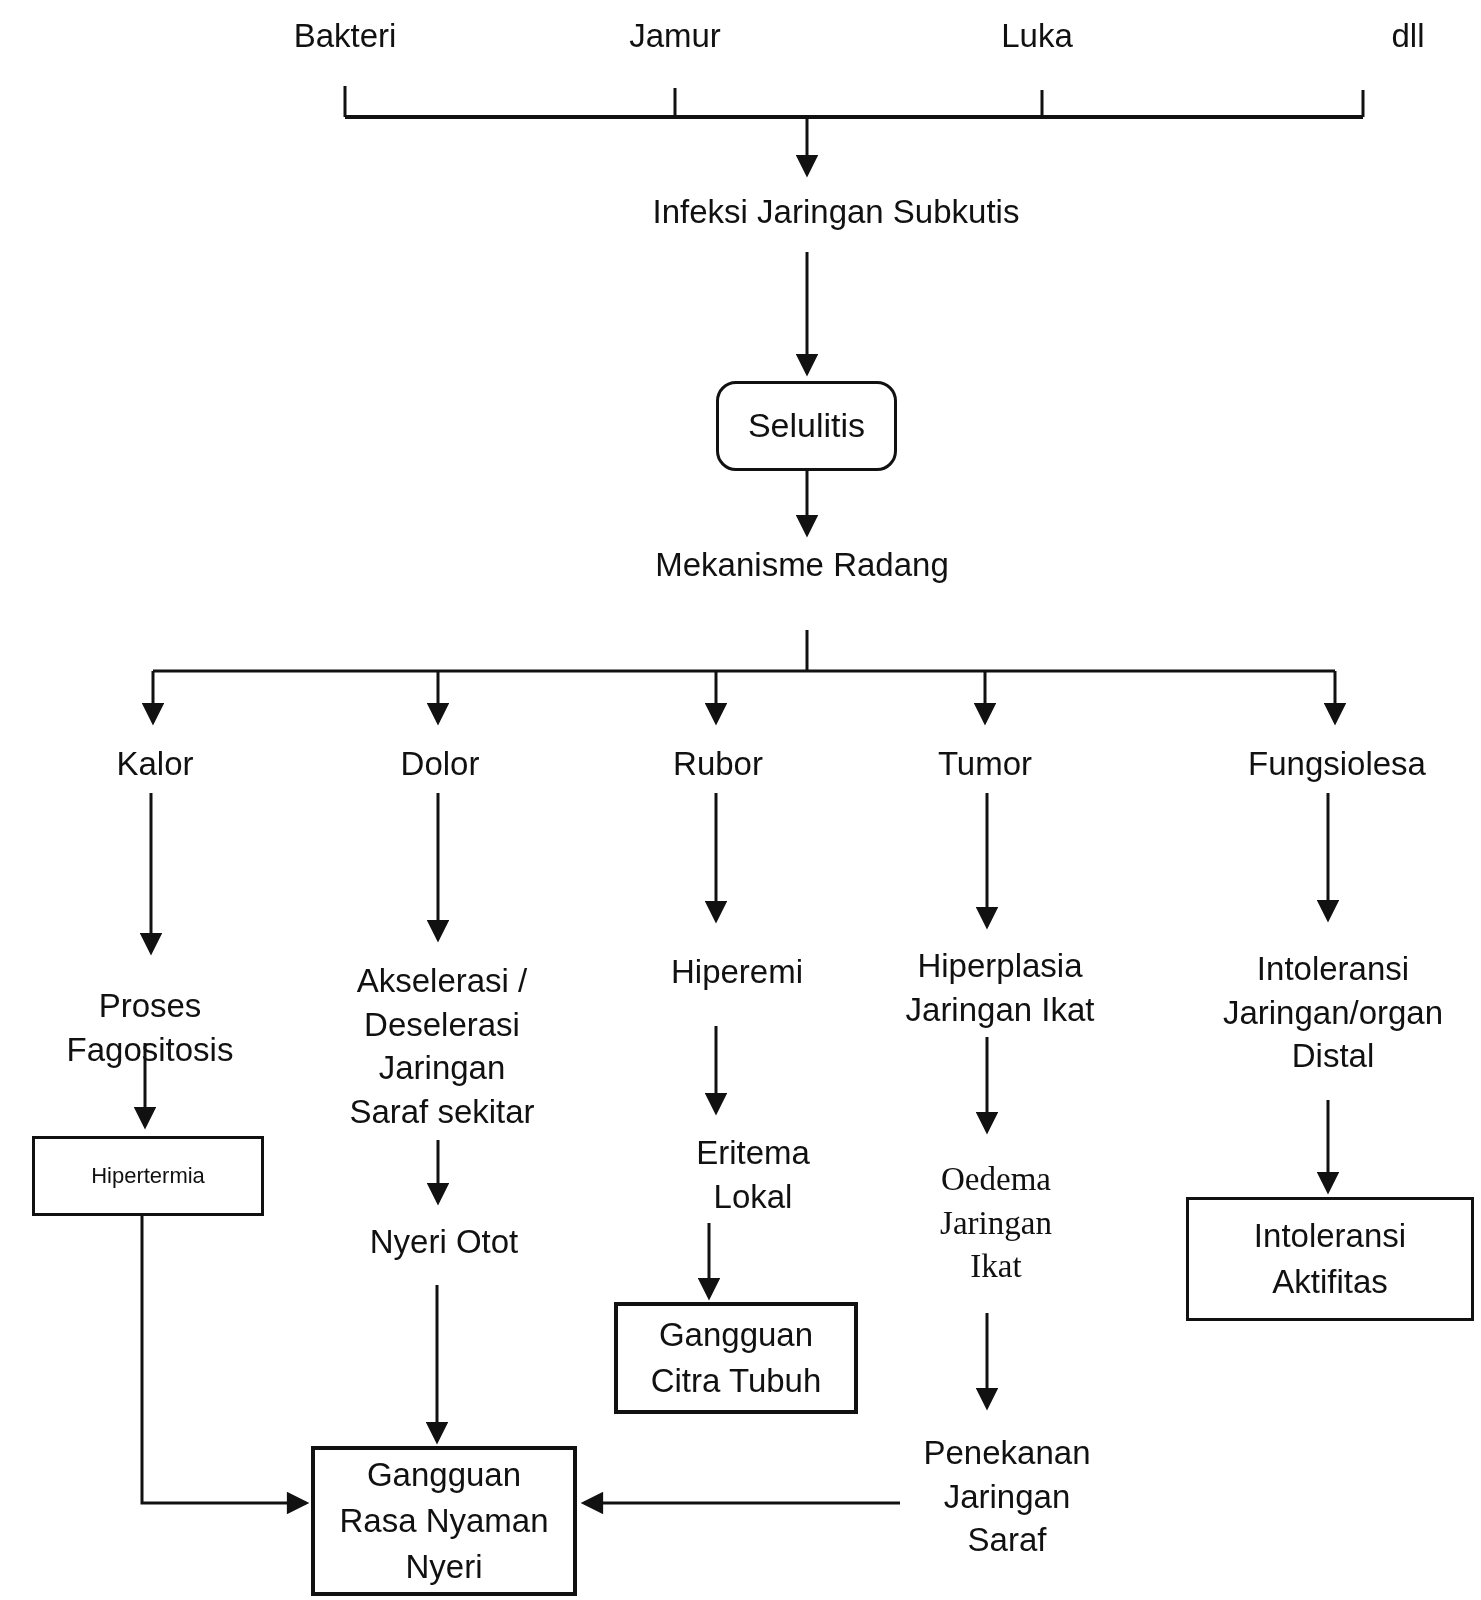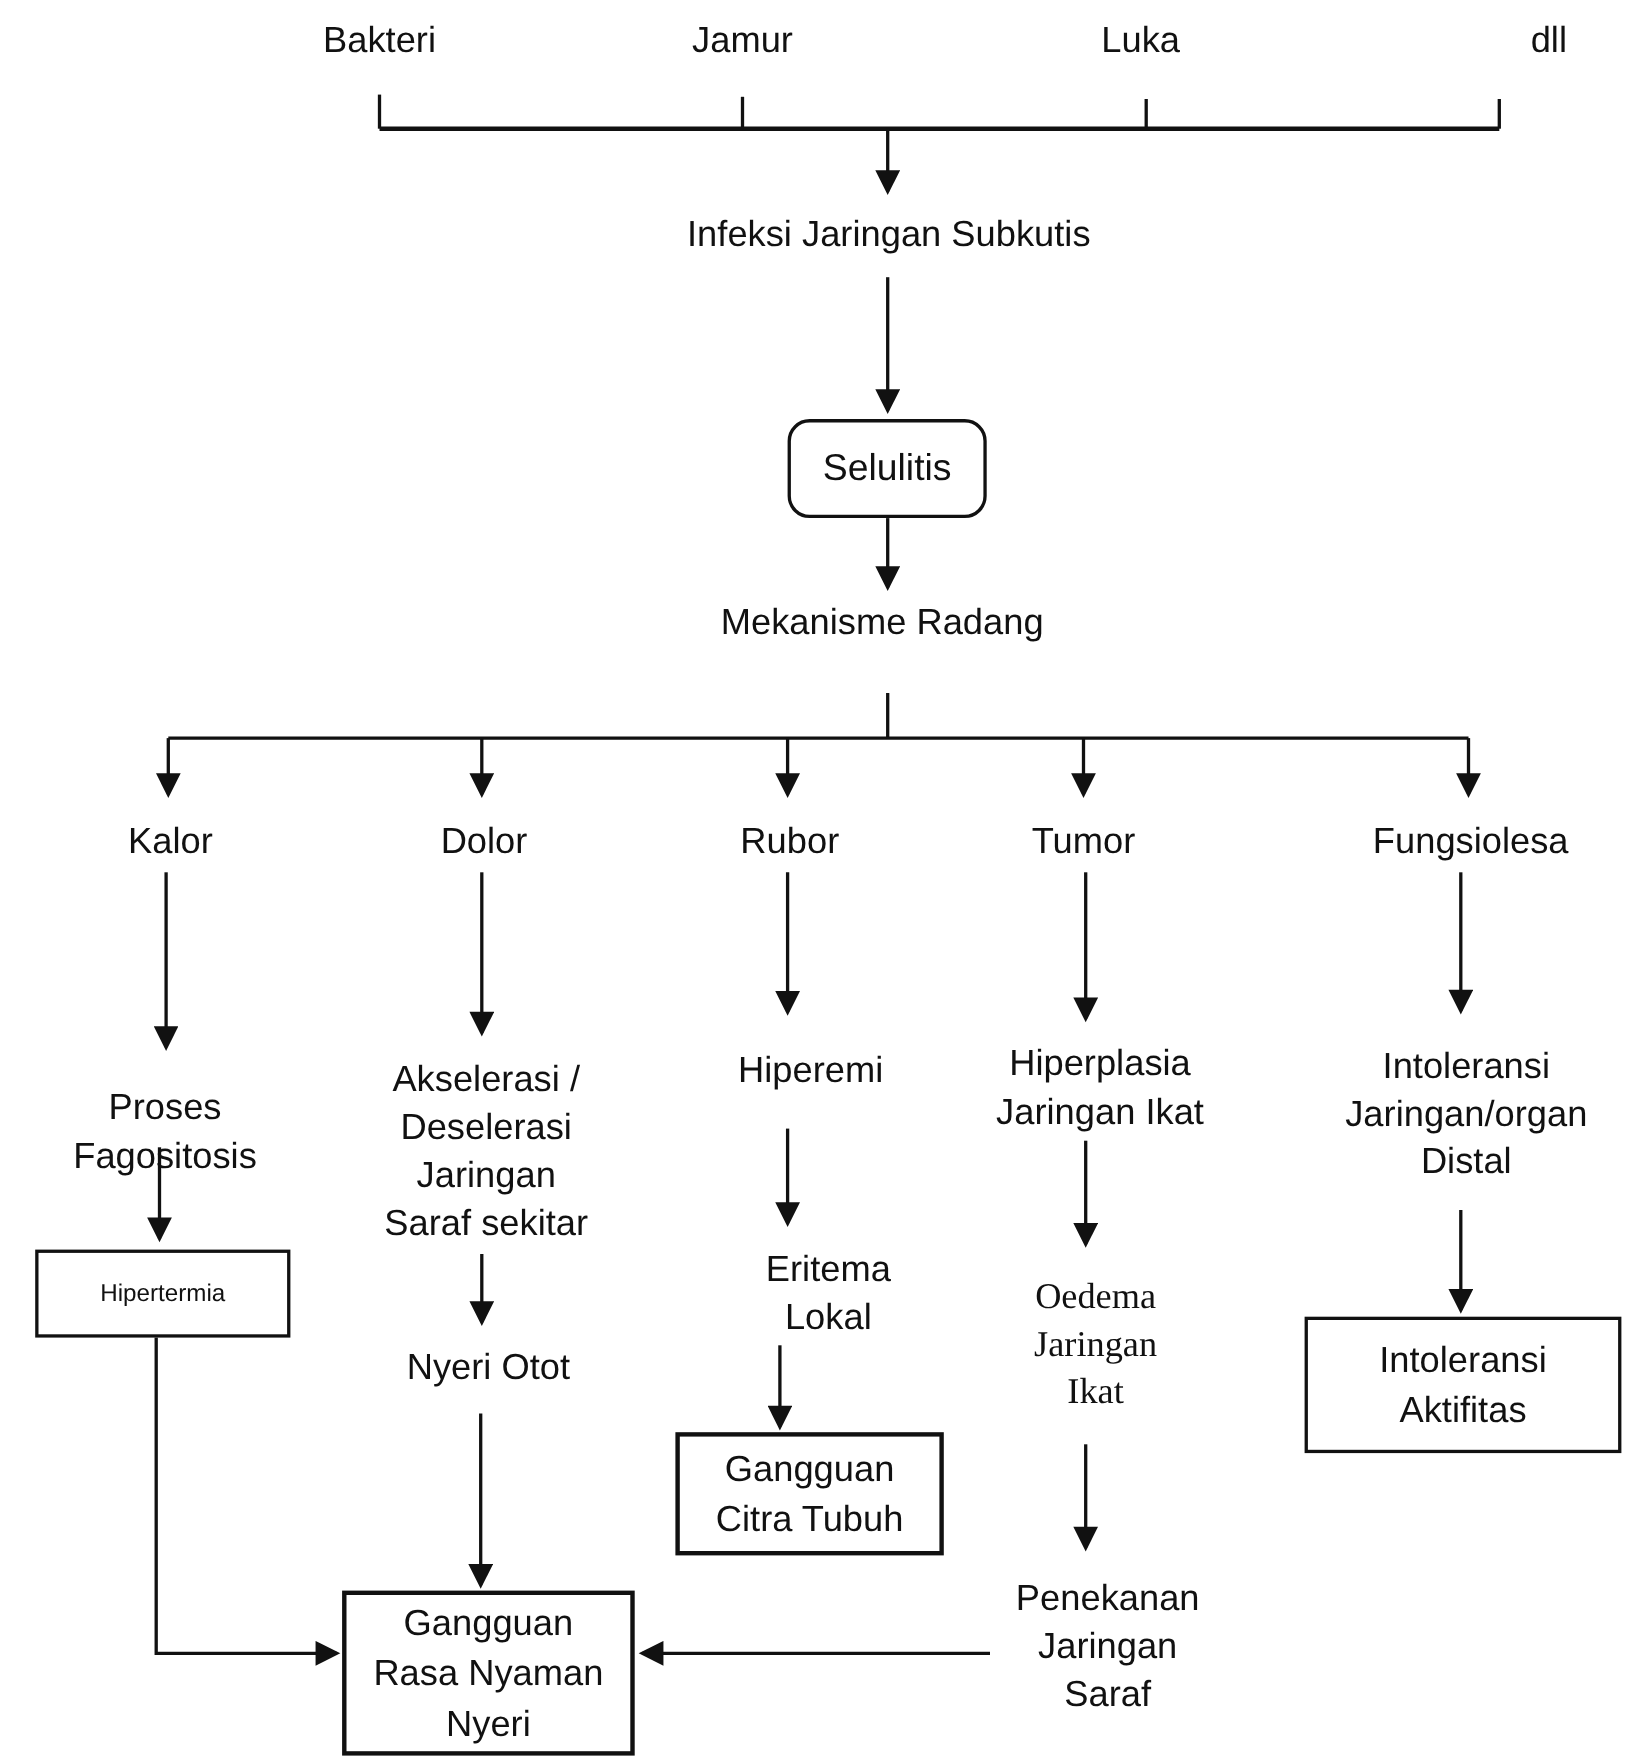--- a/index.html
+++ b/index.html
@@ -97,21 +97,21 @@
       <path d="M142,1215 V1503 H306" marker-end="url(#ah)"></path>
       <path d="M900,1503 H584" marker-end="url(#ah)"></path>
     </g>
   </svg>
 
   <div class="node" style="left:345px; top:36px;">Bakteri</div>
   <div class="node" style="left:675px; top:36px;">Jamur</div>
   <div class="node" style="left:1037px; top:36px;">Luka</div>
   <div class="node" style="left:1360px; top:36px;margin-left:48px;">dll</div>
 
-  <div class="node" style="left:808px; top:212px;">Infeksi Jaringan Subkutis</div>
+  <div class="node" style="left:836px; top:212px;">Infeksi Jaringan Subkutis</div>
   <div class="box" style="left:716px; top:381px; width:181px; height:90px; font-size:34px;border-radius:20px;">Selulitis</div>
   <div class="node" style="left:802px; top:565px;">Mekanisme Radang</div>
 
   <div class="node" style="left:155px; top:764px;">Kalor</div>
   <div class="node" style="left:440px; top:764px;">Dolor</div>
   <div class="node" style="left:718px; top:764px;">Rubor</div>
   <div class="node" style="left:985px; top:764px;">Tumor</div>
   <div class="node" style="left:1337px; top:764px;">Fungsiolesa</div>
 
   <div class="node" style="left:150px; top:1028px;">Proses

